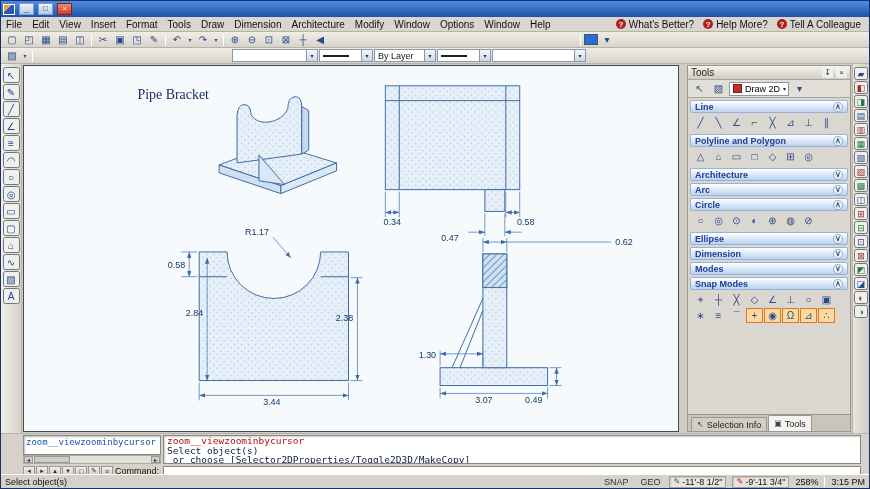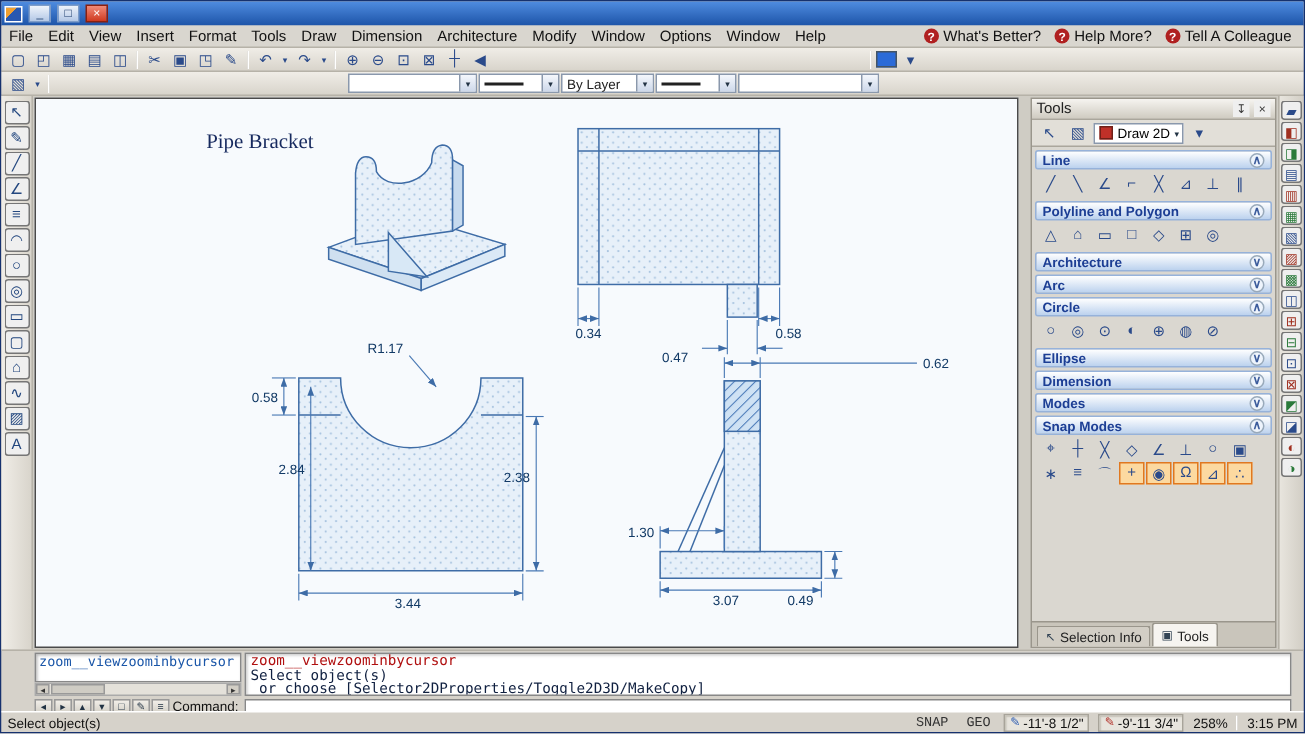--- a/index.html
+++ b/index.html
@@ -73,21 +73,21 @@
   .cmd-out .echo { color:#b01010; }
   .cmd-out .norm { color:#102040; }
   .cmd-btn-row { display:flex; align-items:flex-end; gap:1px; padding-top:1px; }
   .cbtn { width:12px; height:10px; font-size:7px; display:flex; align-items:center; justify-content:center; background:linear-gradient(#f2efe9,#d4d0c7); border:1px solid #999; color:#234; }
   .cmd-label { margin-left:auto; font-size:9px; color:#111; padding-right:2px; }
   .cmd-input { width:100%; height:11px; margin-top:1px; border:1px solid #888; font-family:"DejaVu Sans Mono",monospace; font-size:9px; padding:0 2px; background:#fff; }
 
   
   .statusbar { height:14px; flex:0 0 14px; background:#d6d2ca; border-top:1px solid #fff; display:flex; align-items:center; font-size:9px; color:#111; padding:0 4px; gap:6px; }
   .status-msg { flex:1; }
-  .status-flag { padding:0 3px; color:#333;font-family:Liberation Mono, monospace; }
+  .status-flag { padding:0 3px; color:#333; }
   .status-box { height:12px; display:flex; align-items:center; gap:2px; background:#e7e4dd; border:1px solid #a8a49a; box-shadow:inset 1px 1px 1px #c6c2b8; padding:0 3px; font-size:9px; }
   .status-box .pic { font-size:8px; }
   .pic.blue { color:#2858b0; } .pic.red { color:#b02820; }
   .ssep { width:1px; height:10px; background:#a8a49a; border-right:1px solid #fff; }
 </style>
 </head>
 <body>
 
 <div class="window">
 

